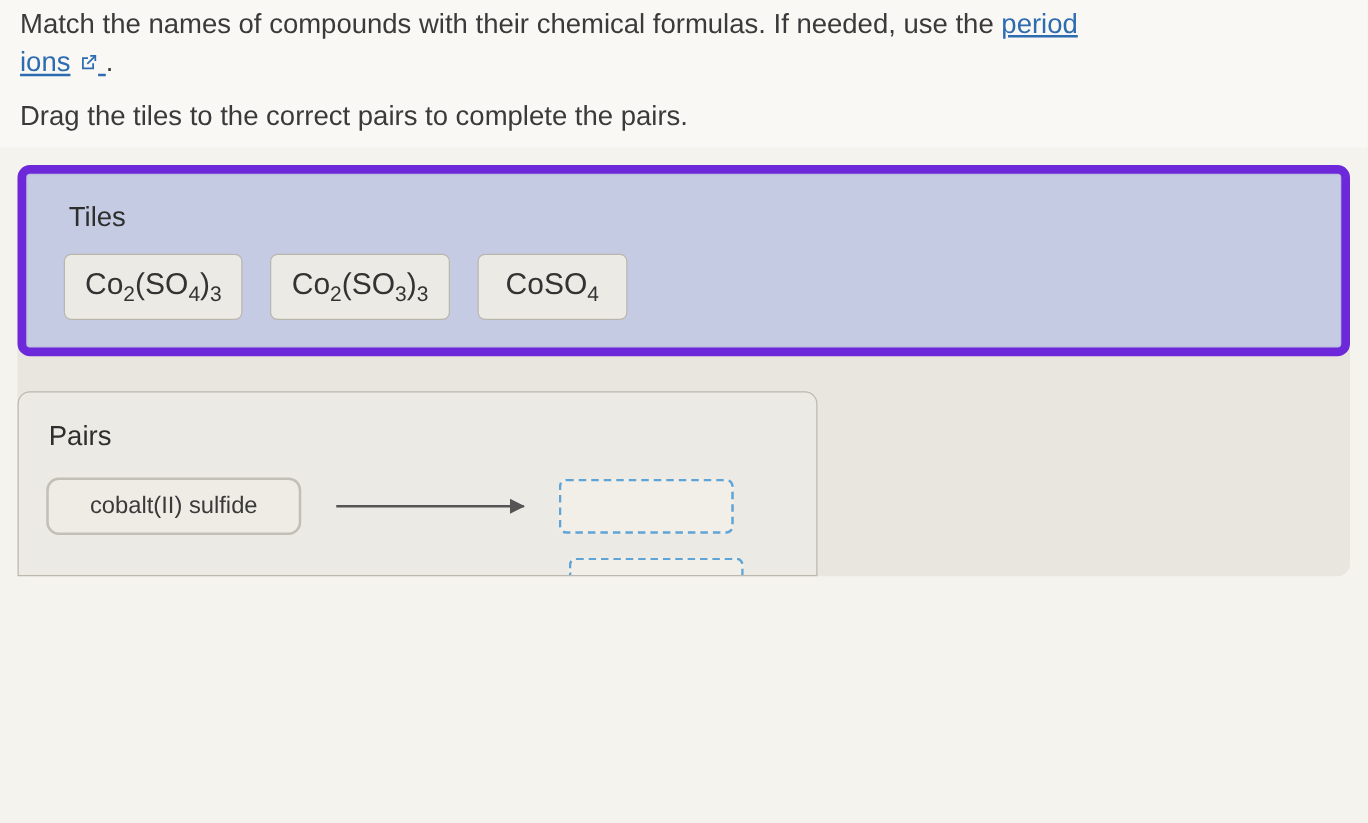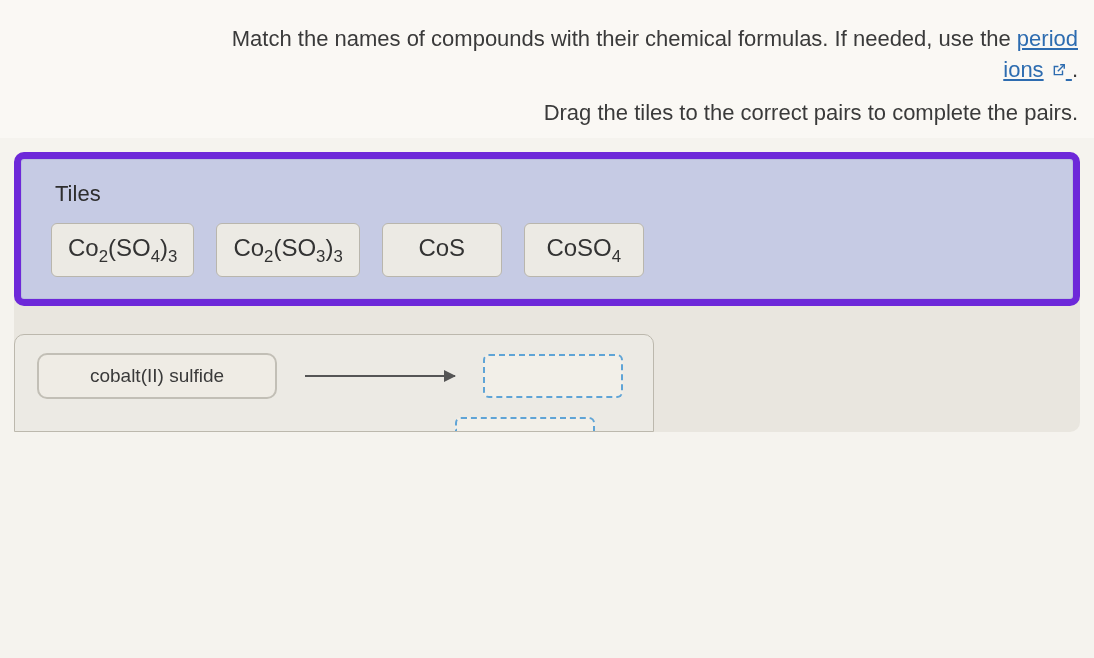--- a/index.html
+++ b/index.html
@@ -5,23 +5,22 @@
   * { box-sizing: border-box; margin: 0; padding: 0; }
   body {
     font-family: -apple-system, "Segoe UI", Arial, sans-serif;
     background: #f5f3ee;
     width: 1094px;
     height: 658px;
     overflow: hidden;
     color: #333;
   }
   .question-area {
-    padding: 24px 16px 12px 16px;
+    padding: 4px 16px 12px 16px;
     background: #faf8f4;
-    text-align: right;
   }
   .q-line1 {
     font-size: 22px;
     color: #3a3a3a;
     line-height: 1.4;
   }
   .link {
     color: #2d6cb0;
     text-decoration: underline;
     cursor: pointer;
@@ -94,21 +93,21 @@
     gap: 28px;
     margin-bottom: 18px;
   }
   .label-pill {
     border: 2px solid #c2bfb6;
     border-radius: 10px;
     background: #efece5;
     padding: 10px 18px;
     font-size: 19px;
     color: #3a3a3a;
-    width: 240px;
+    width: 204px;
     text-align: center;
   }
   .arrow {
     flex: 0 0 auto;
     width: 150px;
     height: 2px;
     background: #555;
     position: relative;
   }
   .arrow::after {
@@ -157,26 +156,26 @@
   <p class="q-line2">Drag the tiles to the correct pairs to complete the pairs.</p>
 </div>
 
 <div class="exercise">
 
   <div class="tiles-panel">
     <div class="panel-title">Tiles</div>
     <div class="tiles-row">
       <div class="tile">Co<sub>2</sub>(SO<sub>4</sub>)<sub>3</sub></div>
       <div class="tile">Co<sub>2</sub>(SO<sub>3</sub>)<sub>3</sub></div>
-      <div class="tile">CoS</div>
       <div class="tile">CoSO<sub>4</sub></div>
     </div>
   </div>
 
   <div class="pairs-panel">
+    <div class="pairs-title">Pairs</div>
 
     <div class="pair-row">
       <div class="label-pill">cobalt(II) sulfide</div>
       <div class="arrow"></div>
       <div class="drop"></div>
     </div>
 
 
     <div class="drop-partial"></div>
   </div>

